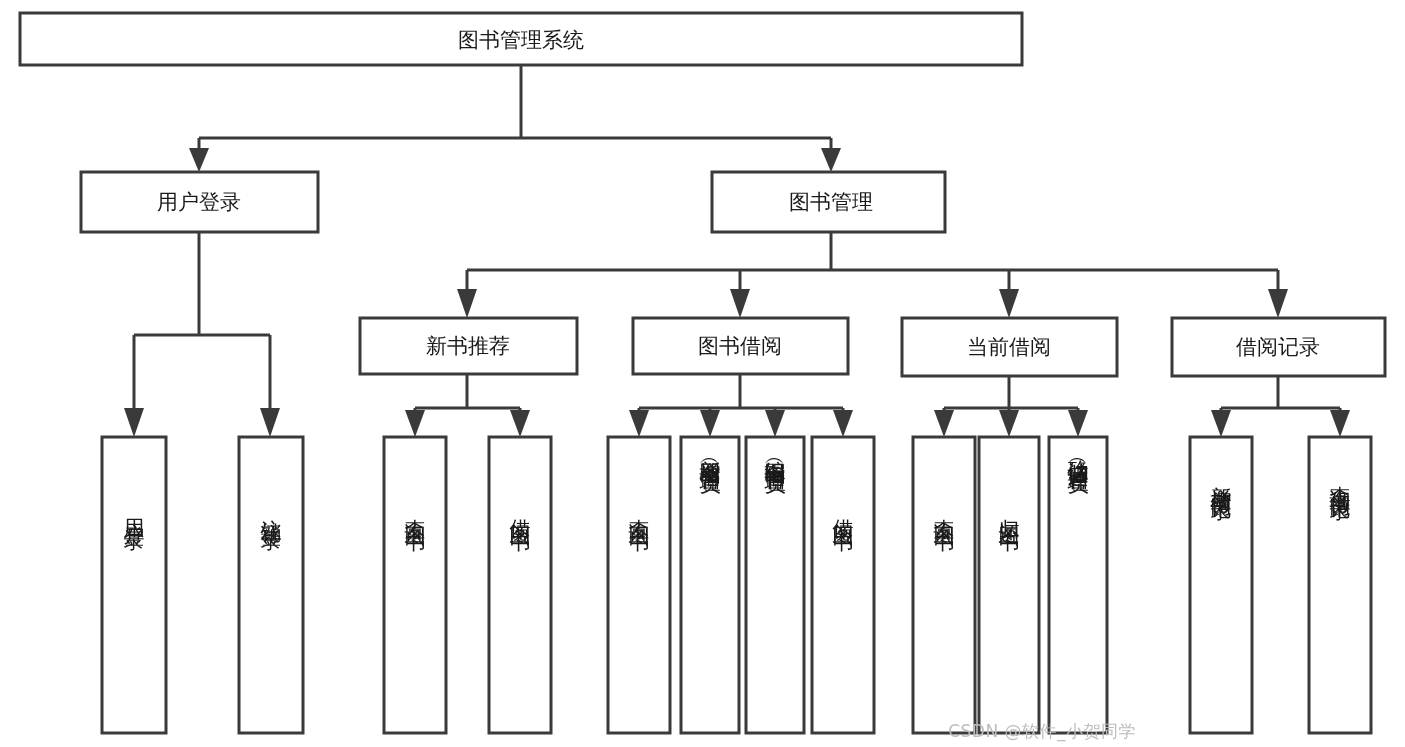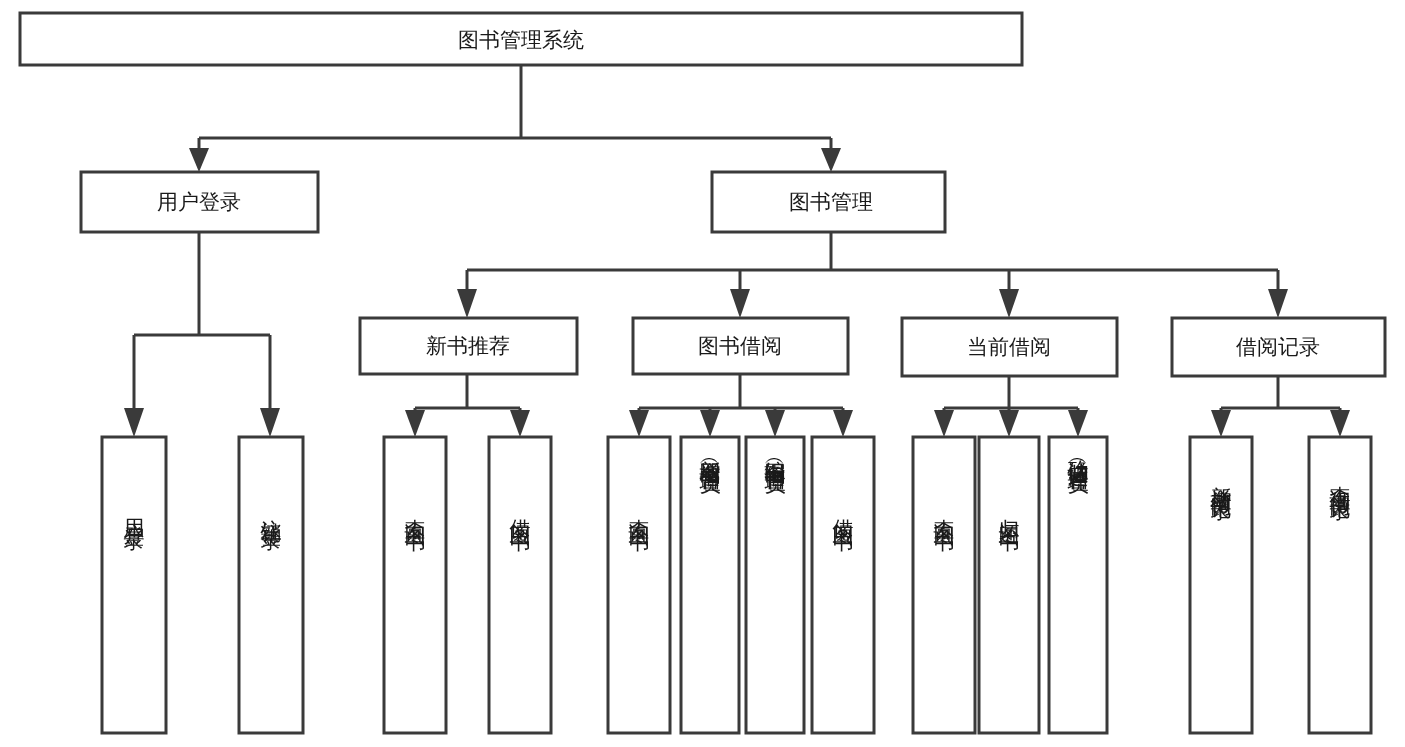--- a/index.html
+++ b/index.html
@@ -228,14 +228,15 @@
       <text class="node-label-vertical" x="1221" y="478" style="writing-mode:tb; letter-spacing:3px;">新增借阅记录</text>
     </g>
 
     <g>
       <rect class="node-box" x="1309" y="437" width="62" height="296"></rect>
       <text class="node-label-vertical" x="1340" y="478" style="writing-mode:tb; letter-spacing:3px;">查询借阅记录</text>
     </g>
 
   </svg>
 
+  <div class="watermark-text">CSDN @软件_小贺同学</div>
 
 </div>
 
 </body></html>

